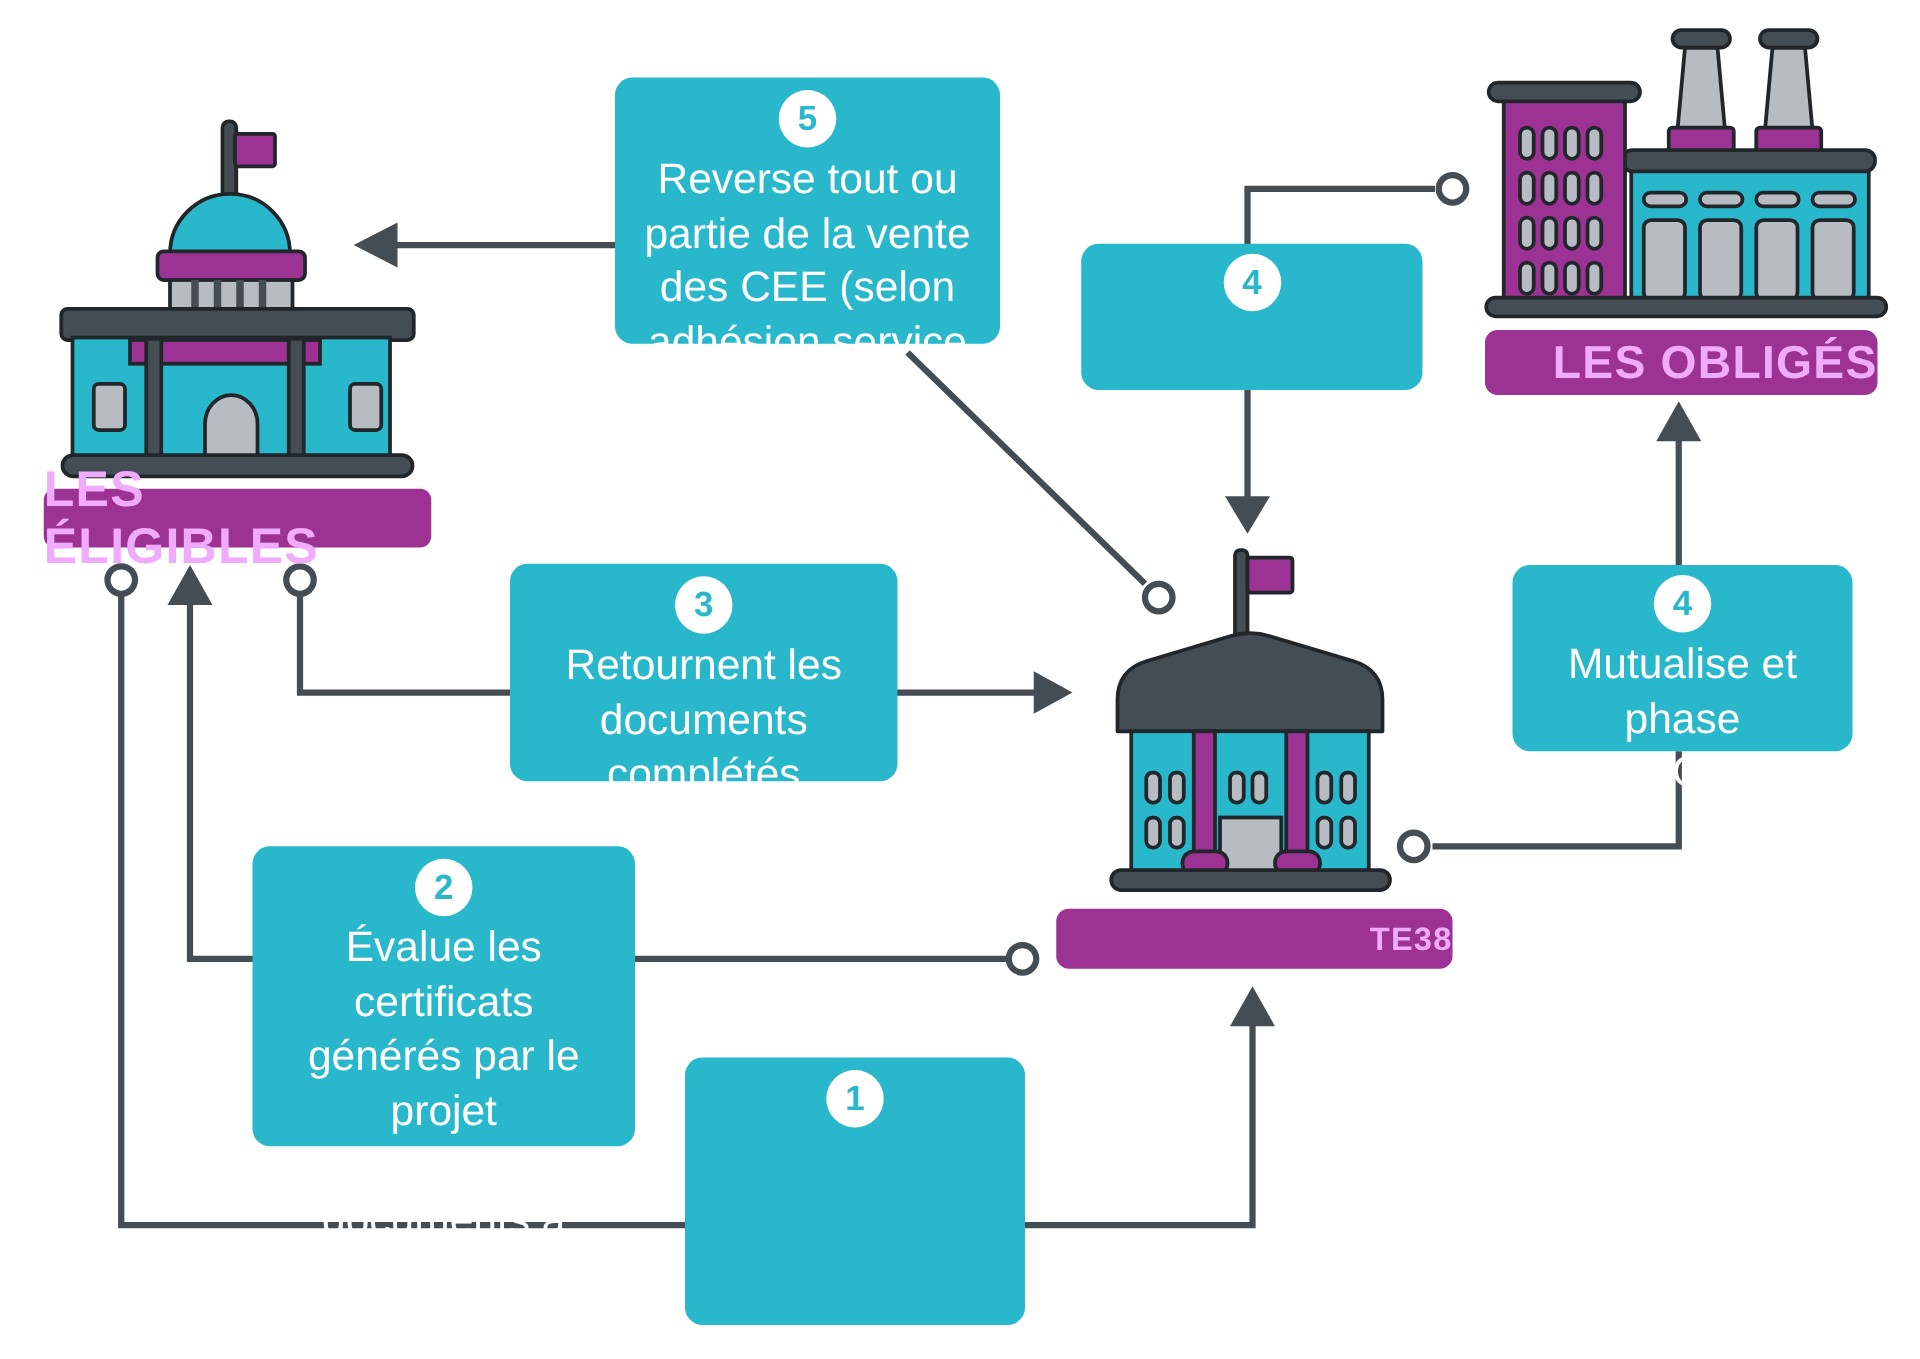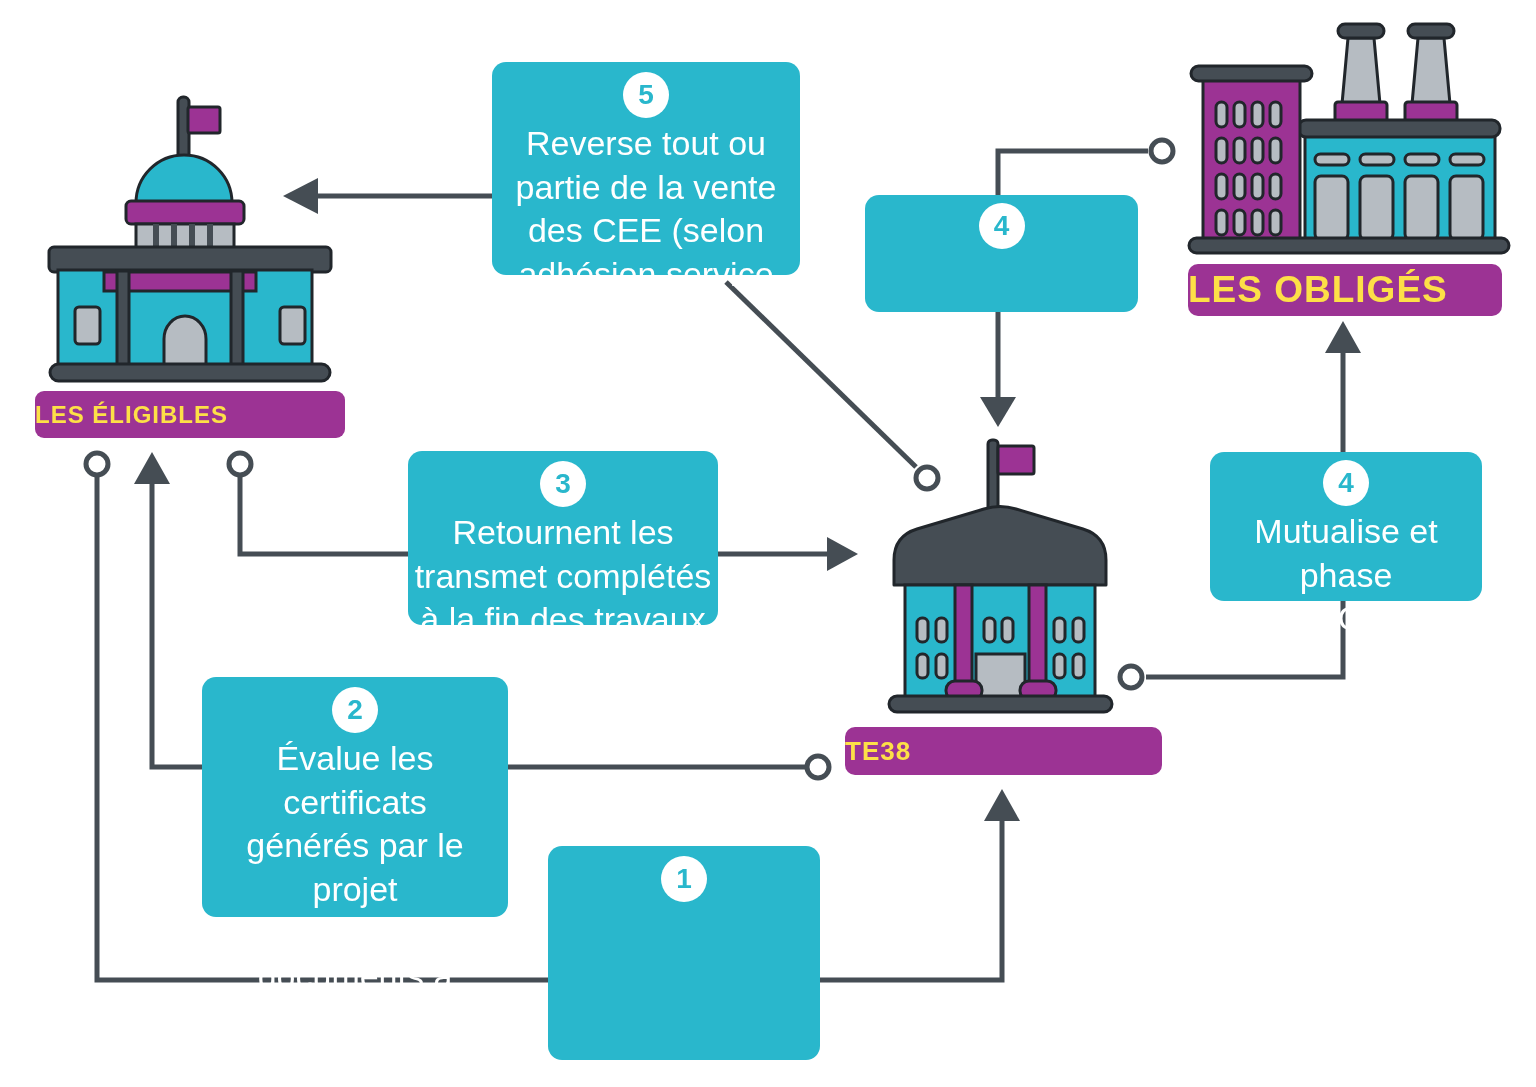--- a/index.html
+++ b/index.html
@@ -27,22 +27,22 @@
     padding-top:10px;box-sizing:border-box;z-index:3;
   }
   .badge{
     width:46px;height:46px;border-radius:50%;background:#fff;color:var(--teal);
     font-weight:bold;font-size:28px;display:flex;align-items:center;
     justify-content:center;margin-bottom:4px;flex:0 0 auto;
   }
   .step-label{font-size:34px;line-height:1.28;white-space:pre-line;}
 
   .banner{
-    position:absolute;background:var(--purple);color:#fde047;font-weight:bold;
-    display:flex;align-items:center;justify-content:flex-start;border-radius:9px;
+    position:absolute;background:var(--purple);color:#f0abfc;font-weight:bold;
+    display:flex;align-items:center;justify-content:flex-end;border-radius:9px;
     letter-spacing:1px;z-index:3;
   }
   .building{position:absolute;z-index:2;line-height:0;}
   .building svg{overflow:visible;}
 </style>
 </head>
 <body>
 
 <div id="canvas">
 
@@ -114,21 +114,21 @@
       <rect x="18" y="182" width="254" height="96" fill="var(--teal)"></rect>
       <rect x="64" y="184" width="152" height="19" fill="var(--purple)"></rect>
       <rect x="77" y="183" width="12" height="94" fill="var(--slate)"></rect>
       <rect x="191" y="183" width="12" height="94" fill="var(--slate)"></rect>
       <rect x="35" y="219" width="25" height="37" rx="4" fill="var(--gray)"></rect>
       <rect x="240" y="219" width="25" height="37" rx="4" fill="var(--gray)"></rect>
       <path d="M 124,278 L 124,251 A 21,23 0 0 1 166,251 L 166,278 Z" fill="var(--gray)"></path>
       <rect x="10" y="276" width="280" height="17" rx="8.5" fill="var(--slate)"></rect>
     </svg>
   </div>
-  <div class="banner" style="left:35px;top:391px;width:310px;height:47px;font-size:24px;">
+  <div class="banner" style="left:35px;top:391px;width:310px;height:47px;font-size:40px;">
     <span>LES ÉLIGIBLES</span>
   </div>
 
   <div class="building" style="left:1188px;top:14px;">
     <svg width="322" height="240" viewBox="0 0 322 240" stroke="#21262B" stroke-width="3">
       <path d="M 160,24 L 154,90 L 192,90 L 186,24 Z" fill="var(--gray)"></path>
       <rect x="150" y="10" width="46" height="14" rx="7" fill="var(--slate)"></rect>
       <rect x="147" y="88" width="52" height="21" rx="3" fill="var(--purple)"></rect>
       <path d="M 230,24 L 224,90 L 262,90 L 256,24 Z" fill="var(--gray)"></path>
       <rect x="220" y="10" width="46" height="14" rx="7" fill="var(--slate)"></rect>
@@ -210,21 +210,21 @@
 adhésion service CEP)</div>
   </div>
 
   <div class="step-box" style="left:865px;top:195px;width:273px;height:117px;padding-top:8px;">
     <div class="badge">4</div>
   </div>
 
   <div class="step-box" style="left:408px;top:451px;width:310px;height:174px;">
     <div class="badge">3</div>
     <div class="step-label">Retournent les
-transmet complétés
+documents complétés
 à la fin des travaux</div>
   </div>
 
   <div class="step-box" style="left:1210px;top:452px;width:272px;height:149px;padding-top:8px;">
     <div class="badge">4</div>
     <div class="step-label">Mutualise et phase
 les CEE</div>
   </div>
 
   <div class="step-box" style="left:202px;top:677px;width:306px;height:240px;">

